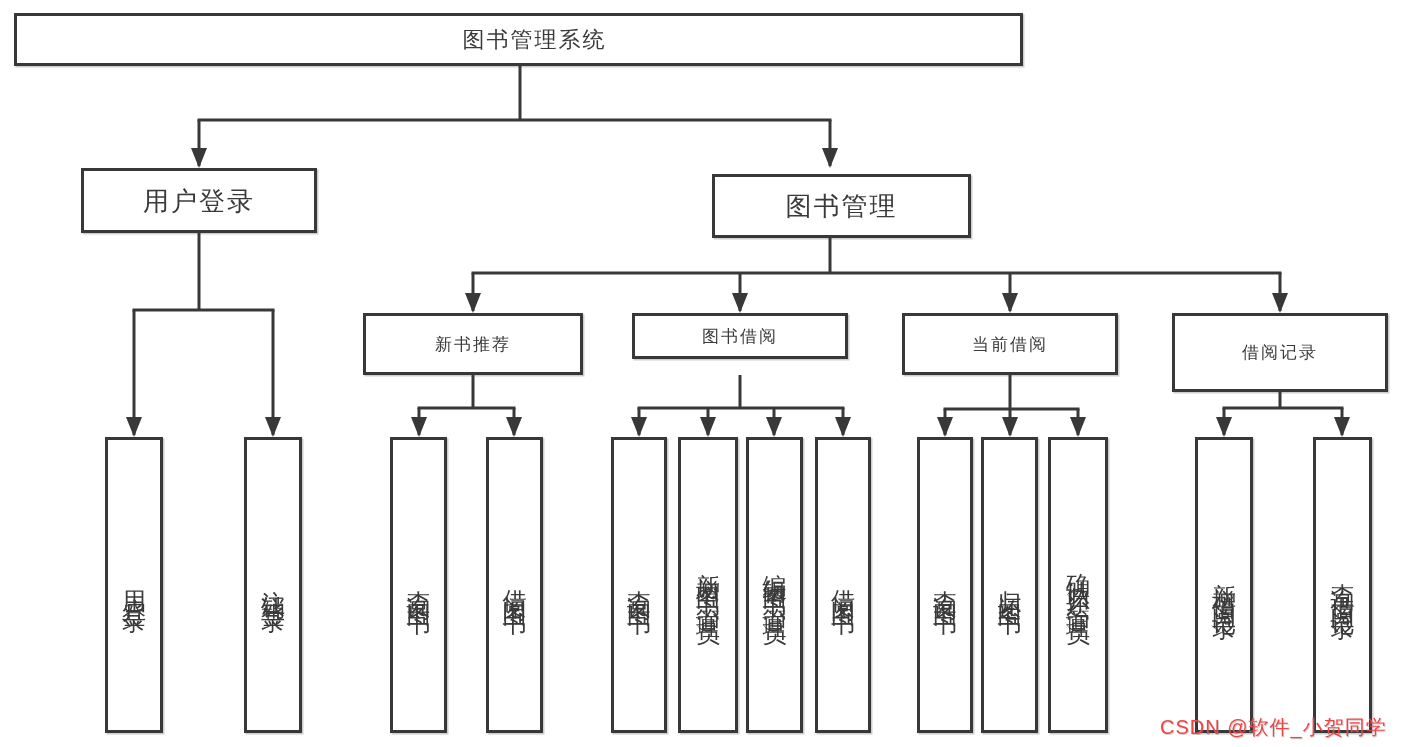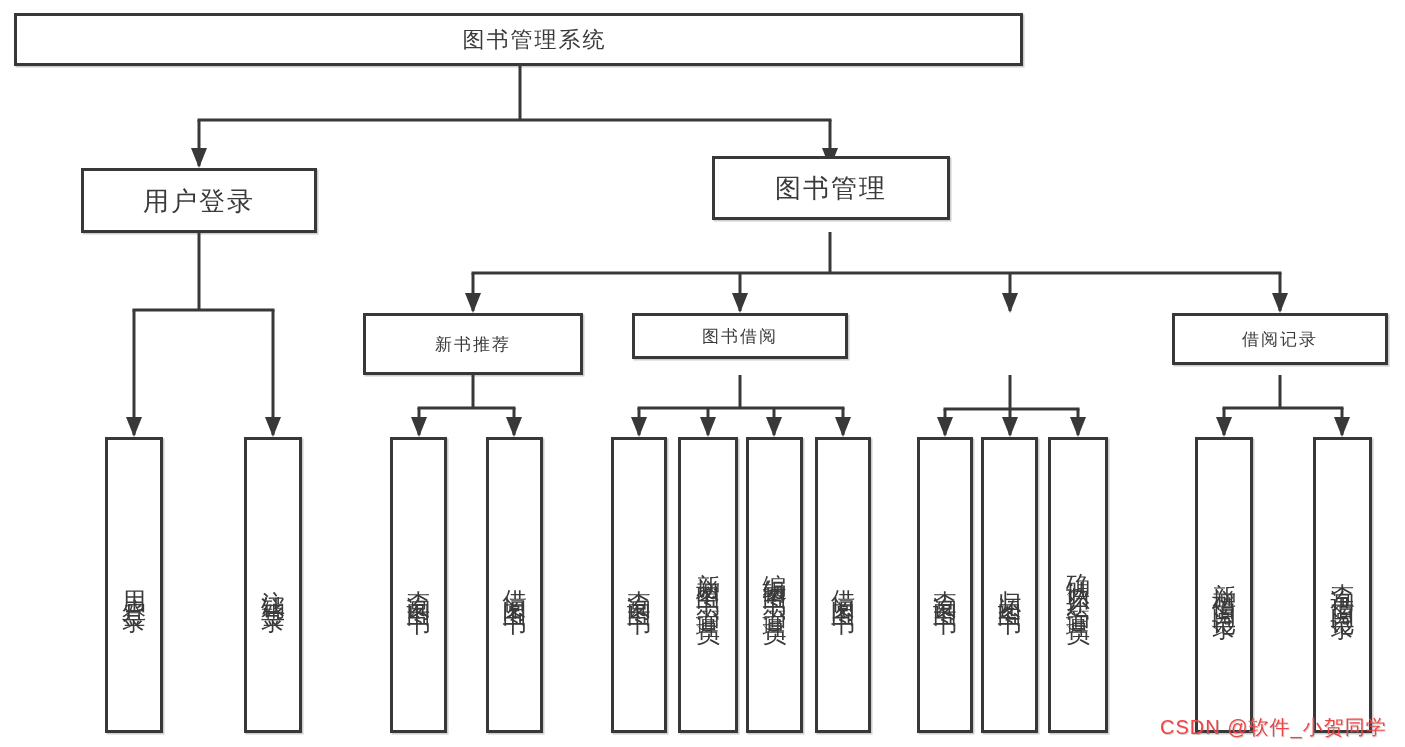--- a/index.html
+++ b/index.html
@@ -107,31 +107,34 @@
     </g>
   </svg>
 
   <div class="box root" style="left:14px; top:13px; width:1009px; height:53px;padding-left:32px;">
     <span>图书管理系统</span>
   </div>
 
   <div class="box lvl2" style="left:81px; top:168px; width:236px; height:65px;">
     <span>用户登录</span>
   </div>
-  <div class="box lvl2" style="left:712px; top:156px; width:238px; height:64px;">
+  <div class="box lvl2" style="left:712px; top:174px; width:259px; height:64px;">
     <span>图书管理</span>
   </div>
 
   <div class="box lvl3" style="left:363px; top:313px; width:220px; height:62px;">
     <span>新书推荐</span>
   </div>
   <div class="box lvl3" style="left:632px; top:313px; width:216px; height:46px;">
     <span>图书借阅</span>
   </div>
-  <div class="box lvl3" style="left:1172px; top:313px; width:216px; height:52px;">
+  <div class="box lvl3" style="left:902px; top:313px; width:216px; height:62px;">
+    <span>当前借阅</span>
+  </div>
+  <div class="box lvl3" style="left:1172px; top:313px; width:216px; height:79px;">
     <span>借阅记录</span>
   </div>
 
   <div class="box leaf" style="left:105px; top:437px; width:58px; height:296px;">
     <span>用户登录</span>
   </div>
   <div class="box leaf" style="left:244px; top:437px; width:58px; height:296px;">
     <span>注销登录</span>
   </div>
 

